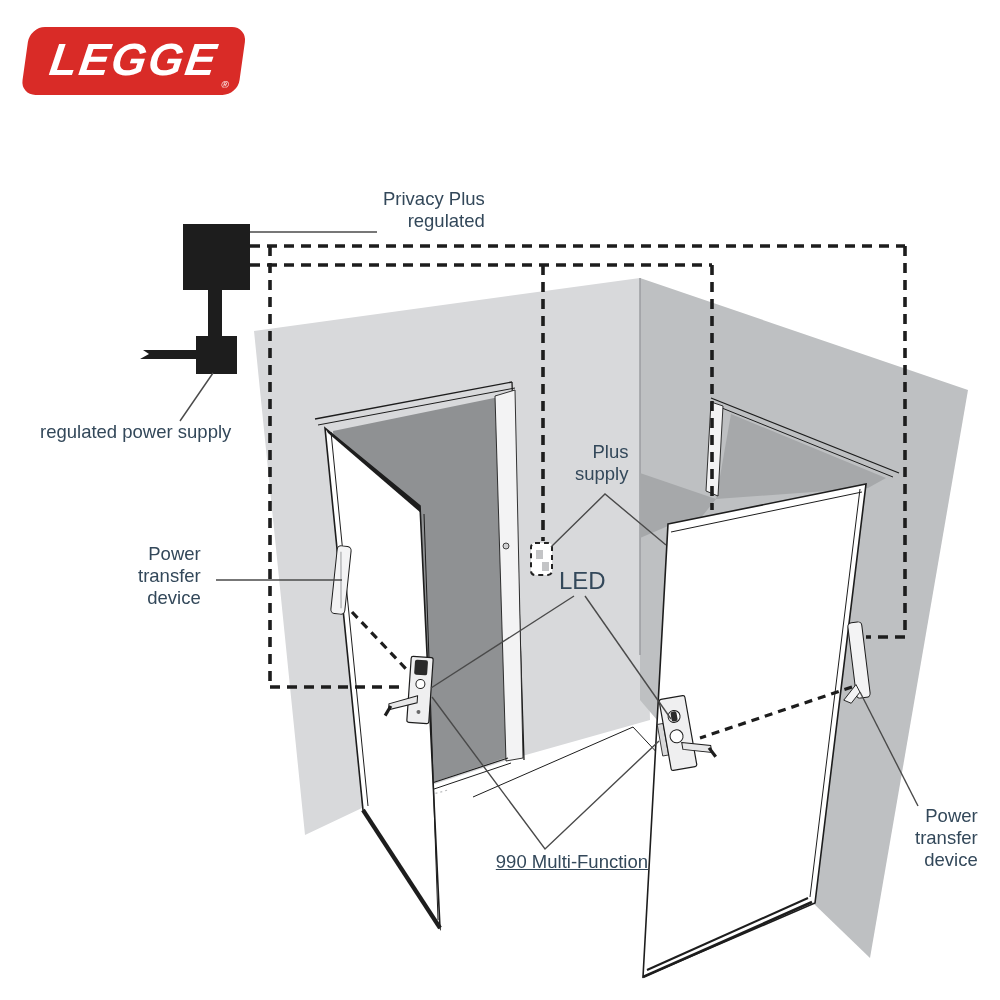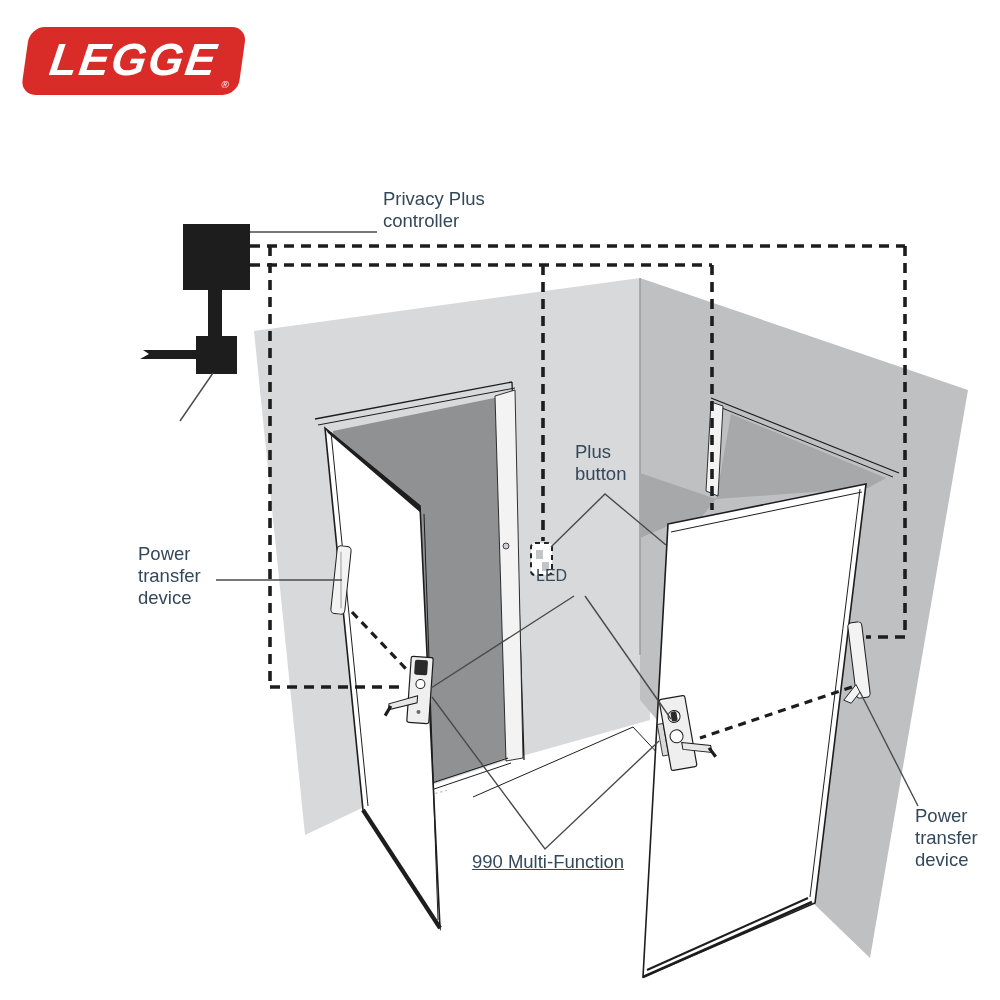--- a/index.html
+++ b/index.html
@@ -7,21 +7,21 @@
     --wall-left:#d8d9db; --wall-right:#bec0c2;
     --door-dark:#8f9193; --door-dark2:#a6a8aa;
     --jamb:#f3f3f4; --plate:#efeff0; --logo-red:#d92b27;
   }
   html,body{margin:0;padding:0;background:#fff;}
   #stage{position:relative;width:1000px;height:1000px;background:#fff;overflow:hidden;
          font-family:"Liberation Sans",sans-serif;}
   #art{position:absolute;left:0;top:0;}
   .lbl{position:absolute;color:var(--label);font-size:18.5px;line-height:1.18;
        white-space:nowrap;}
-  .lbl div{white-space:nowrap;}
+  .lbl div{white-space:nowrap;text-align:right;}
   #logo{position:absolute;left:30px;top:27px;width:217px;height:68px;
         background:var(--logo-red);border-radius:15px;transform:skewX(-8deg);
         transform-origin:50% 0;display:flex;align-items:center;justify-content:center;}
   #logo .brand{color:#fff;font-weight:bold;font-style:italic;font-size:45px;
         letter-spacing:2px;line-height:1;padding-bottom:4px;}
   #logo .reg{position:absolute;right:10px;bottom:5px;color:#fff;font-size:10px;
         font-style:normal;}
   #lock-label{text-align:center;width:200px;white-space:normal;text-decoration:underline;}
 </style>
 </head>
@@ -139,38 +139,39 @@
     </g>
   </svg>
 
   <div id="logo">
     <span class="brand">LEGGE</span>
     <span class="reg">®</span>
   </div>
 
   <div class="lbl" style="left:383px;top:188px">
     <div>Privacy Plus</div>
-    <div>controller</div>
+    <div>regulated</div>
   </div>
 
   <div class="lbl" style="left:40px;top:421px">
+    <div>regulated power supply</div>
   </div>
 
   <div class="lbl" style="left:138px;top:543px">
     <div>Power</div>
     <div>transfer</div>
     <div>device</div>
   </div>
 
   <div class="lbl" style="left:575px;top:441px">
     <div>Plus</div>
-    <div>button</div>
+    <div>supply</div>
   </div>
 
-  <div class="lbl" style="left:536px;top:567px;font-size:16px">
+  <div class="lbl" style="left:559px;top:567px;font-size:24px">
     <div>LED</div>
   </div>
 
   <div class="lbl" id="lock-label" style="left:448px;top:851px">
     <div>990 Multi-Function</div>
   </div>
 
   <div class="lbl" style="left:915px;top:805px">
     <div>Power</div>
     <div>transfer</div>

